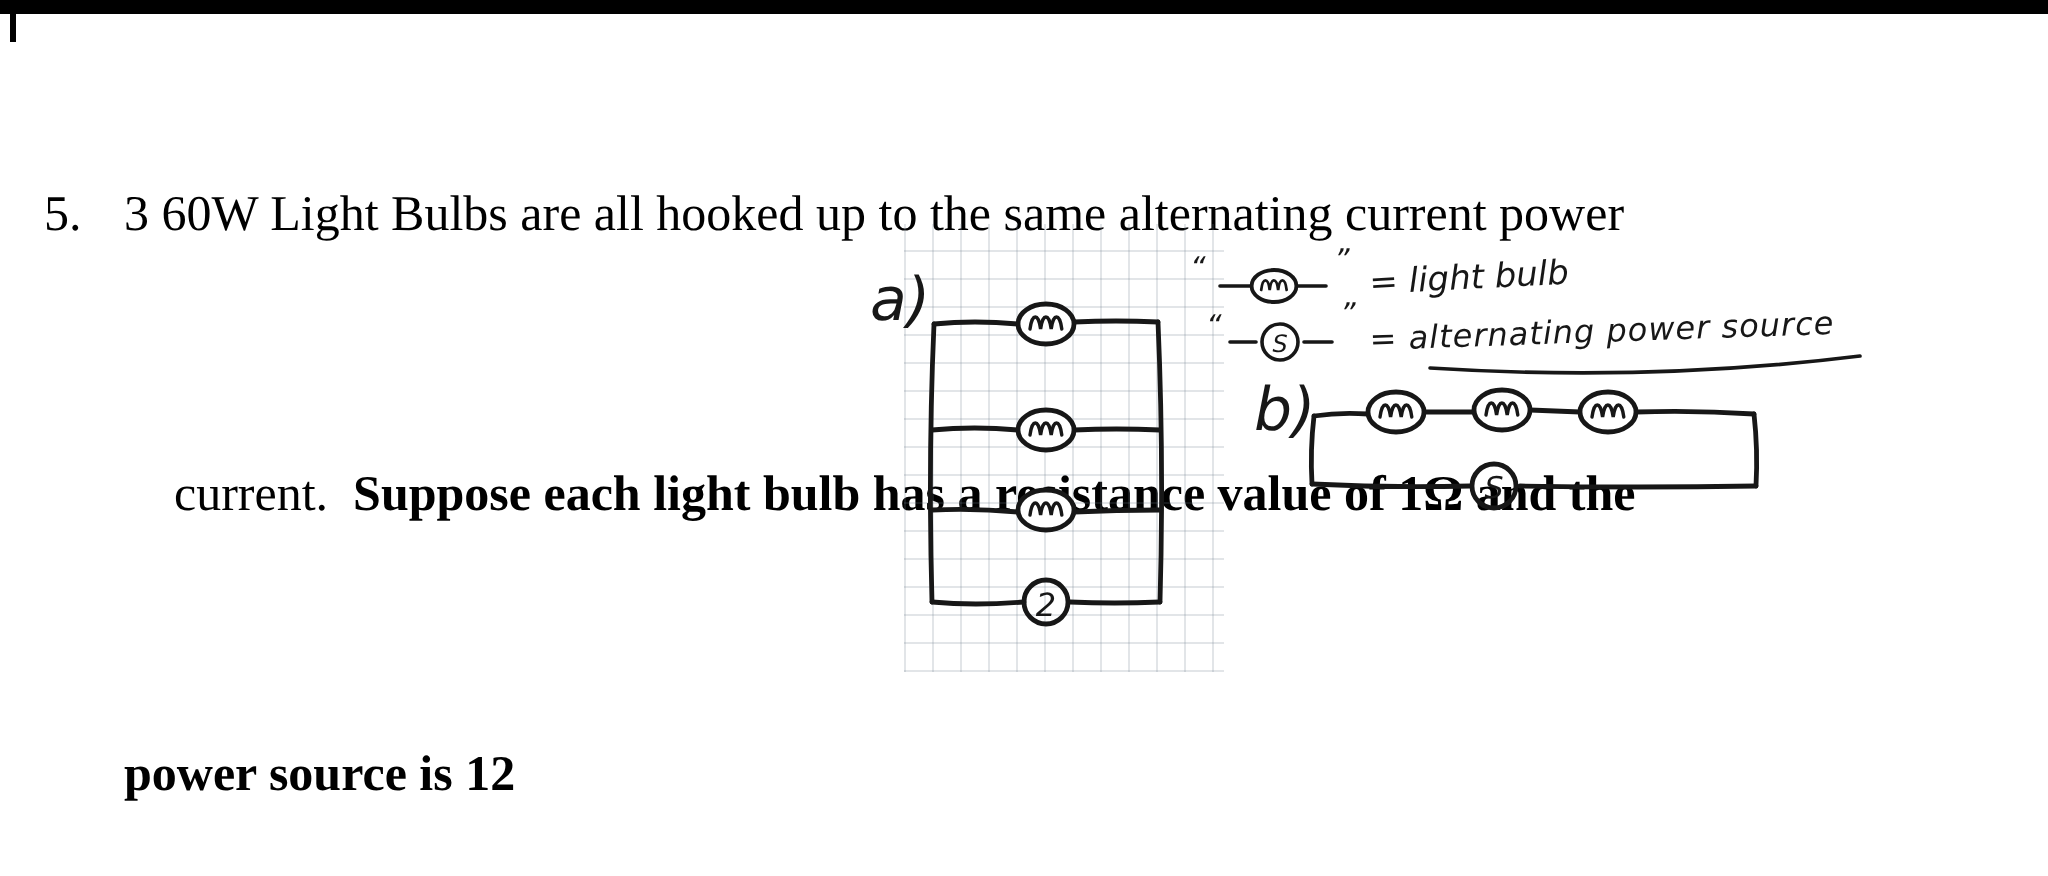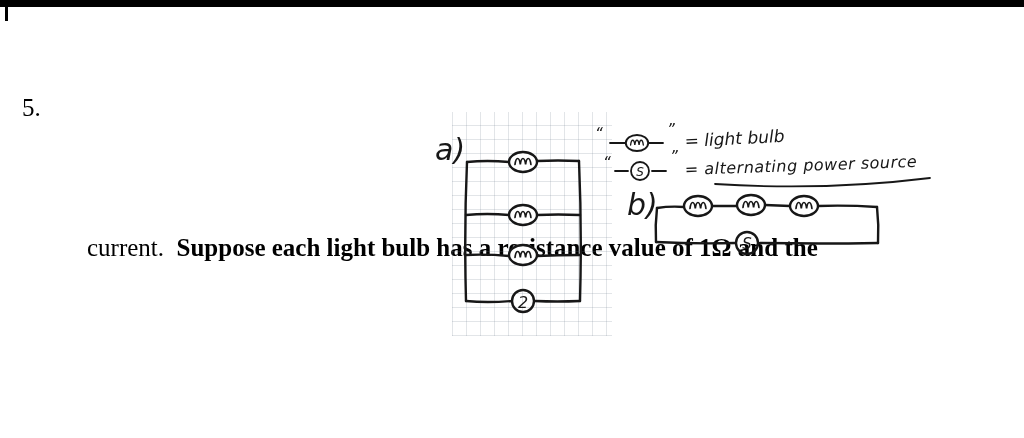--- a/index.html
+++ b/index.html
@@ -31,24 +31,26 @@
 </style>
 </head>
 <body>
 
 <div class="scan-top"></div>
 <div class="scan-left"></div>
 
 <div class="problem">
   <div class="row">
     <span class="num">5.</span>
+    <span>3 60W Light Bulbs are all hooked up to the same alternating current power</span>
   </div>
   <div class="indent">
     <span>current.  </span><span class="bold">Suppose each light bulb has a resistance value of 1Ω and the</span>
   </div>
+  <div class="indent bold">power source is 12</div>
   
   
   
   
 </div>
 
 <div class="gridbg"></div>
 
 <svg class="diagram" width="560" height="240" viewBox="0 0 560 240">
   <defs>

